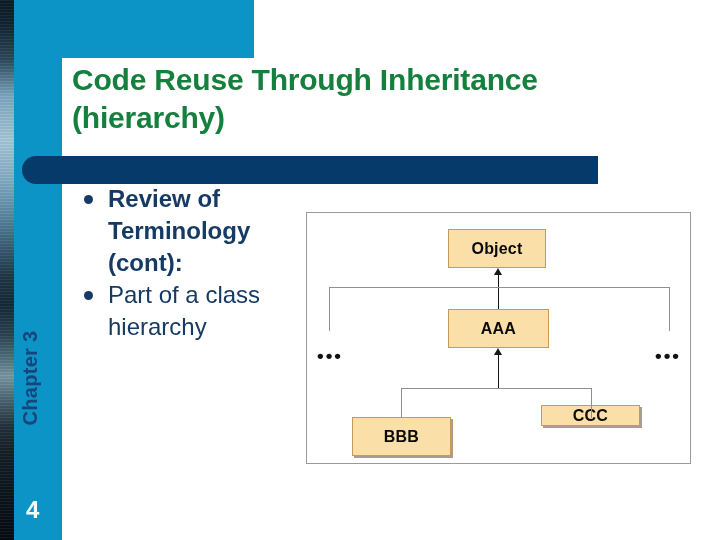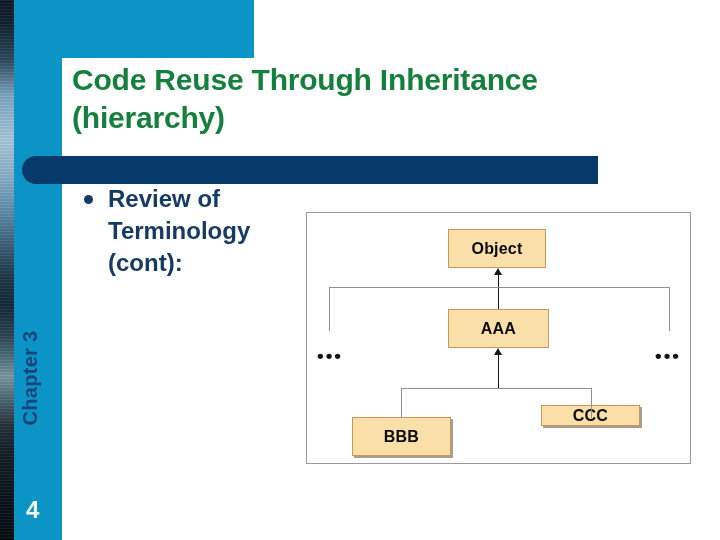--- a/index.html
+++ b/index.html
@@ -229,20 +229,24 @@
     <span>(hierarchy)</span>
   </div>
 
   <div class="rule-bar"></div>
 
   <div class="bullets">
     <div class="bullet-row level-1">
       <span class="dot"></span>
       <span>Review of Terminology (cont):</span>
     </div>
+    <div class="bullet-row level-2">
+      <span class="dot"></span>
+      <span> Part of a class hierarchy</span>
+    </div>
   </div>
 
   <div class="chapter-label">Chapter 3</div>
   <div class="page-number">4</div>
 
   <div class="diagram">
 
     <div class="node node-object">
       <span>Object</span>
     </div>

